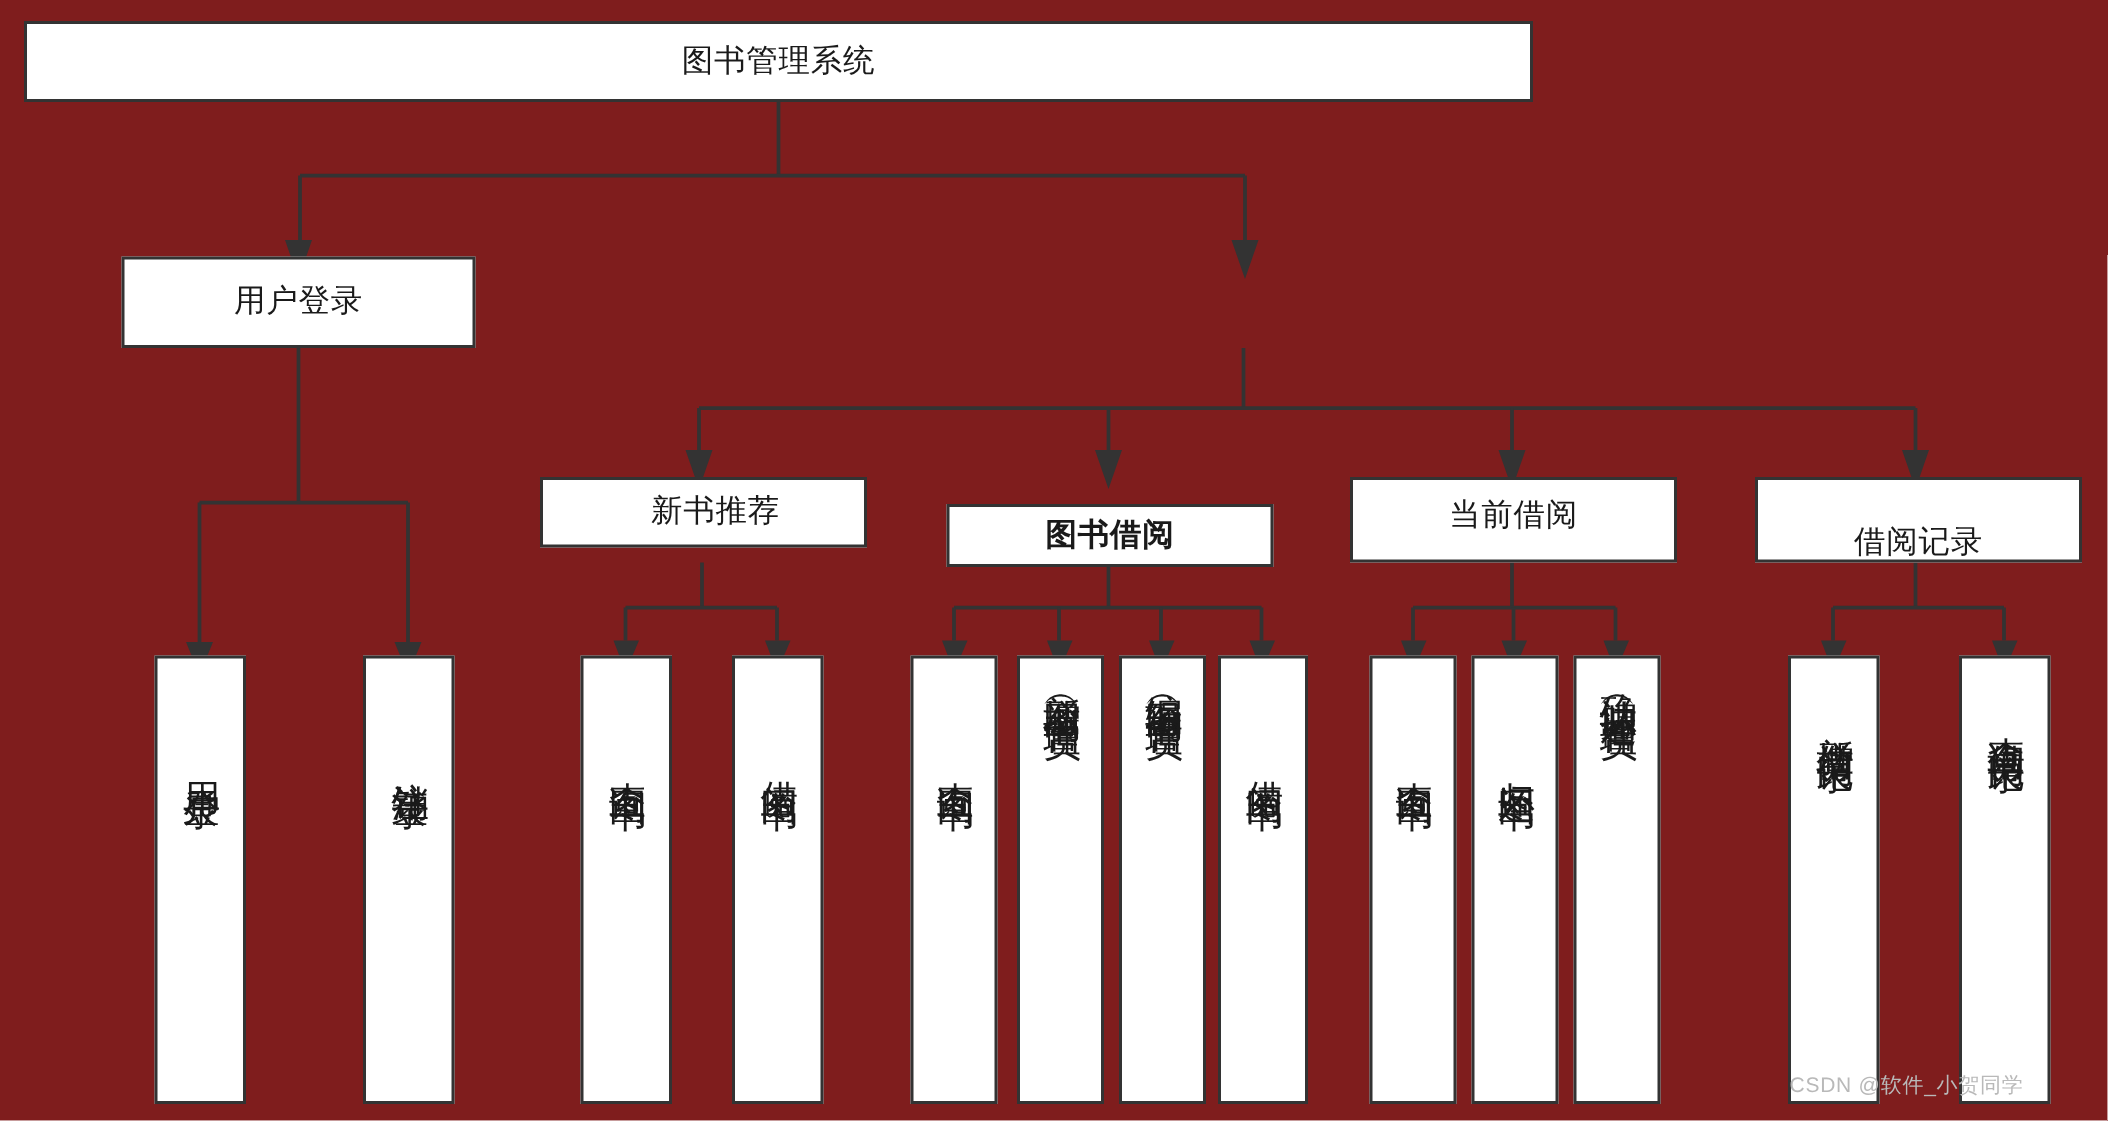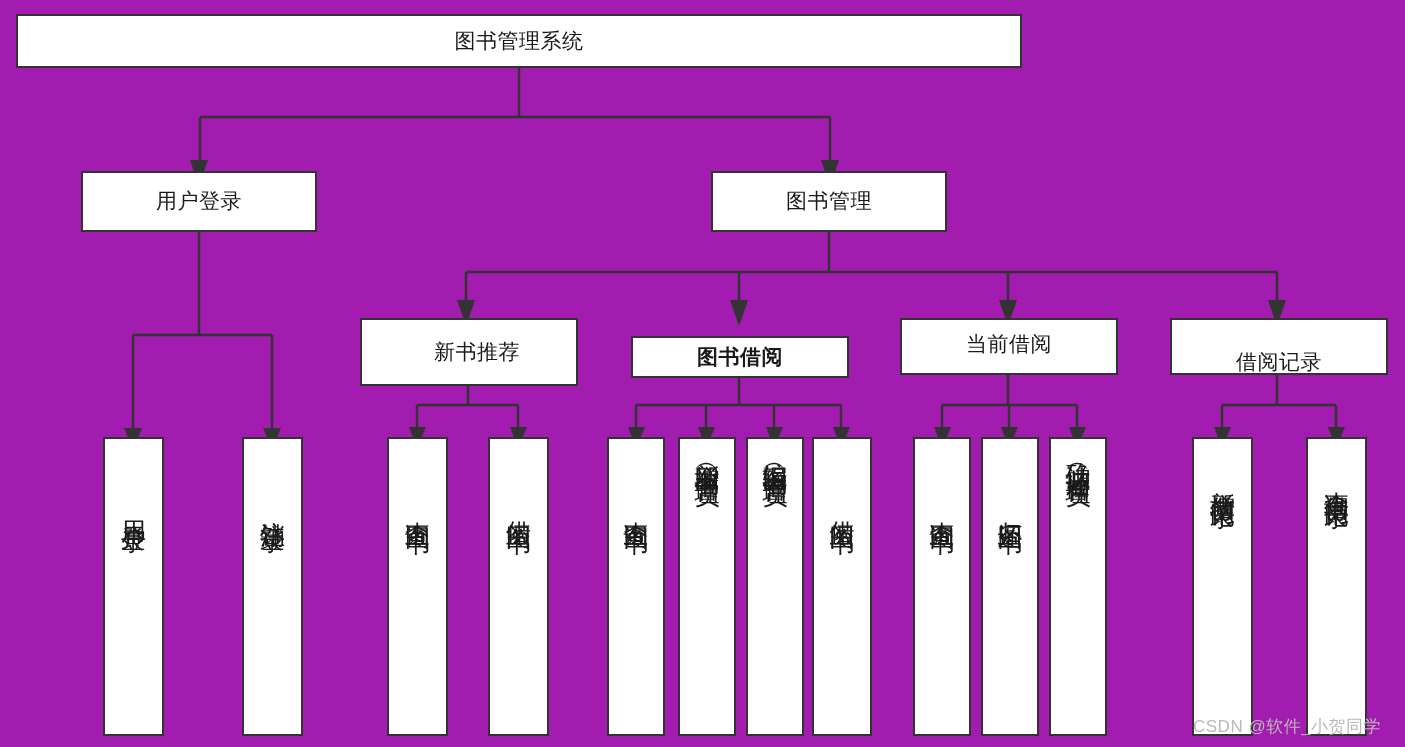--- a/index.html
+++ b/index.html
@@ -7,21 +7,21 @@
     padding: 0;
     background: #ffffff;
   }
   body {
     font-family: "Liberation Sans", "DejaVu Sans", sans-serif;
   }
   #canvas {
     position: relative;
     width: 1405px;
     height: 747px;
-    background: #a21caf;
+    background: #7f1d1d;
     overflow: hidden;
   }
   svg#wires {
     position: absolute;
     left: 0;
     top: 0;
     width: 1405px;
     height: 747px;
   }
   .node {
@@ -54,21 +54,21 @@
   .node.vert .label {
     writing-mode: vertical-rl;
     text-orientation: upright;
     font-size: 25px;
     line-height: 1.0;
     letter-spacing: 3px;
     white-space: nowrap;
   }
   .watermark {
     position: absolute;
-    font-size: 17px;
+    font-size: 14px;
     color: #b9b9b9;
     letter-spacing: 0.5px;
     white-space: nowrap;
   }
 </style>
 </head>
 <body>
 
 <div id="canvas">
 
@@ -151,25 +151,22 @@
     </g>
   </svg>
 
   <div class="node root" style="left:16px; top:14px; width:1006px; height:54px;">
     <span class="label">图书管理系统</span>
   </div>
 
   <div class="node horiz" style="left:81px; top:171px; width:236px; height:61px;">
     <span class="label">用户登录</span>
   </div>
-  <div class="node horiz" style="left:711px; top:171px; width:236px; height:61px;">
-    <span class="label">图书管理</span>
-  </div>
-
-  <div class="node horiz" style="left:360px; top:318px; width:218px; height:68px;padding-left:16px;">
+
+  <div class="node horiz" style="left:360px; top:318px; width:218px; height:47px;padding-left:16px;">
     <span class="label">新书推荐</span>
   </div>
   <div class="node horiz" style="left:631px; top:336px; width:218px; height:42px;font-weight:bold;">
     <span class="label">图书借阅</span>
   </div>
   <div class="node horiz" style="left:900px; top:318px; width:218px; height:57px;font-family:Liberation Mono, monospace;">
     <span class="label">当前借阅</span>
   </div>
   <div class="node horiz" style="left:1170px; top:318px; width:218px; height:57px;align-items:flex-end;">
     <span class="label">借阅记录</span>

